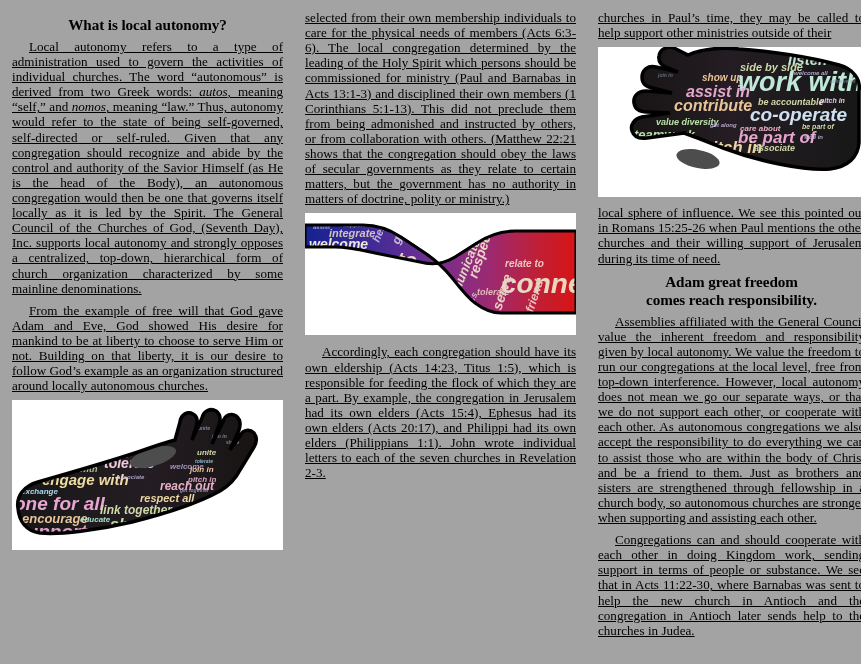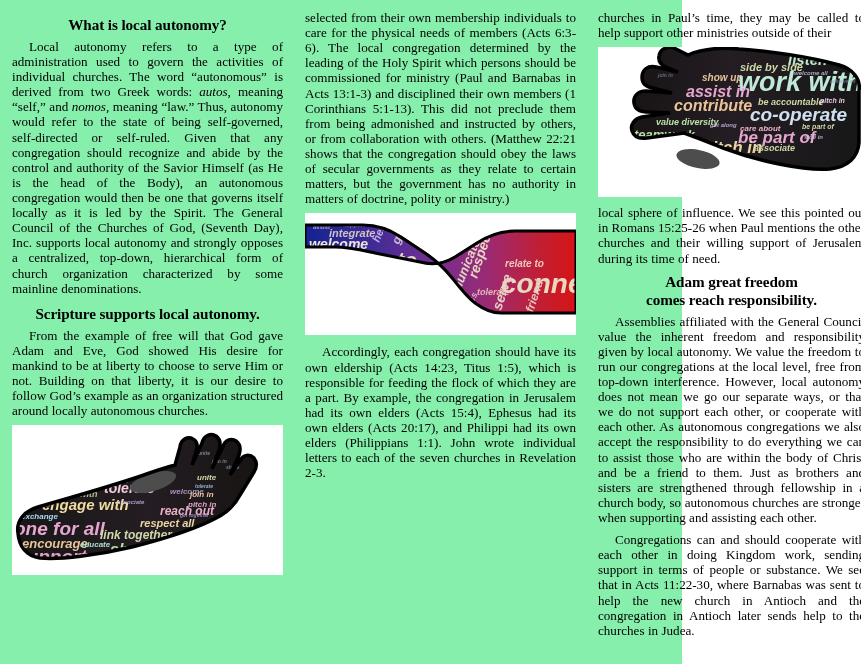--- a/index.html
+++ b/index.html
@@ -9,23 +9,23 @@
   }
   body {
     width: 861px;
     height: 664px;
     font-family: "Liberation Serif", "DejaVu Serif", serif;
     color: #000000;
     overflow: hidden;
   }
   .page {
     position: relative;
-    width: 682px;
+    width: 861px;
     height: 664px;
-    background: #86efac;
+    background: #a3a3a3;
     box-sizing: border-box;
     padding: 10px 12px 0 12px;
   }
   .columns {
     display: flex;
     gap: 22px;
     height: 100%;
     align-items: flex-start;
   }
   .col {
@@ -46,20 +46,21 @@
 
   p.para {
     font-size: 13.1px;
     line-height: 1.155;
     text-align: justify;
     text-justify: inter-word;
     margin: 0 0 7px 0;
     text-indent: 17px;
     hyphens: none;
     word-spacing: 0.1px;
+    text-decoration: underline;
   }
   p.para.cont { text-indent: 0; }
   p.para:last-child { margin-bottom: 0; }
 
   i, .it { font-style: italic; }
 
   
   .wc {
     position: relative;
     overflow: hidden;
@@ -88,21 +89,20 @@
 
 <div class="page">
   <div class="columns">
 
     <div class="col">
 
       <h2 class="heading">What is local autonomy?</h2>
 
       <p class="para"><span>Local autonomy refers to a type of administration used to govern the activities of individual churches. The word “autonomous” is derived from two Greek words: </span><i>autos</i><span>, meaning “self,” and </span><i>nomos</i><span>, meaning “law.” Thus, autonomy would refer to the state of being self-governed, self-directed or self-ruled. Given that any congregation should recognize and abide by the control and authority of the Savior Himself (as He is the head of the Body), an autonomous congregation would then be one that governs itself locally as it is led by the Spirit. The General Council of the Churches of God, (Seventh Day), Inc. supports local autonomy and strongly opposes a centralized, top-down, hierarchical form of church organization characterized by some mainline denominations.</span></p>
 
-      <h2 class="heading tight">Scripture supports local autonomy.</h2>
 
       <p class="para">From the example of free will that God gave Adam and Eve, God showed His desire for mankind to be at liberty to choose to serve Him or not. Building on that liberty, it is our desire to follow God’s example as an organization structured around locally autonomous churches.</p>
 
       <div class="wc img-hand-left">
         <svg viewBox="0 0 271 150" preserveAspectRatio="none" aria-hidden="true">
           <defs>
             <clipPath id="handL">
               <path d="M6,108 C4,96 12,86 26,82 C54,74 96,62 126,52 C140,47 152,43 163,40
                        L168,22 C169,14 176,11 181,14 C185,16 186,21 184,27 L180,40
                        L190,18 C192,10 199,8 204,11 C208,14 209,19 207,25 L200,44

